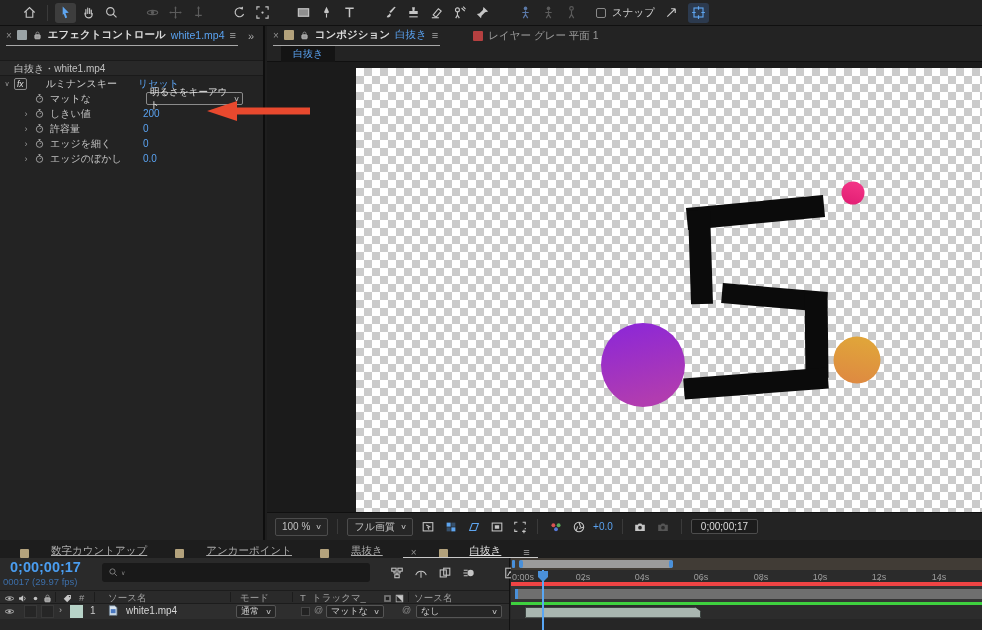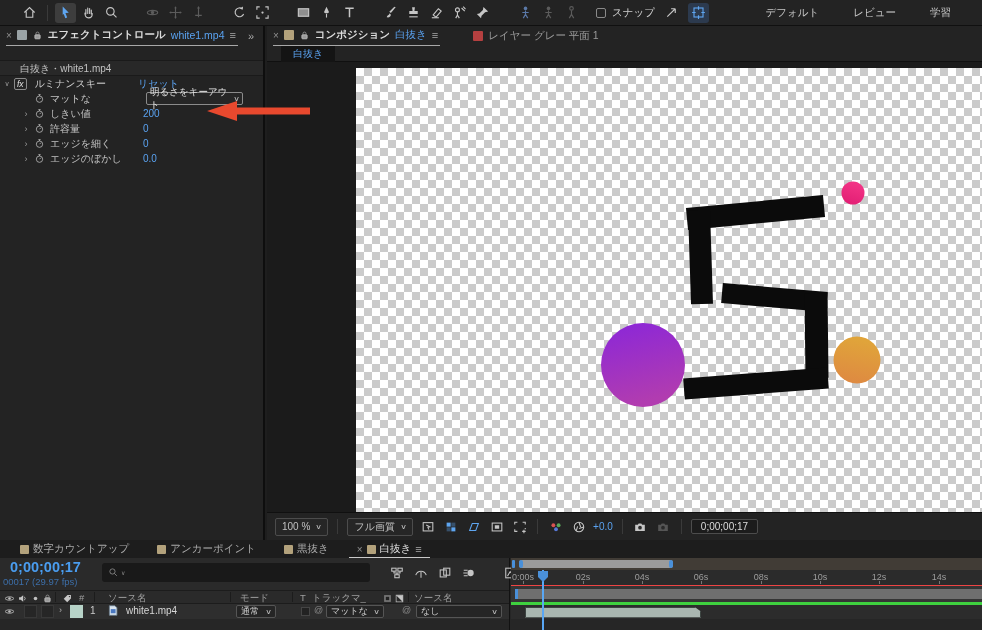--- a/index.html
+++ b/index.html
@@ -30,27 +30,27 @@
   .pclose{color:#8f8f8f;font-size:10px;}
   .sq{width:10px;height:10px;border-radius:1px;}
   .sq.gray{background:#9aa3a6;}
   .sq.tan{background:#b3a27c;}
   .sq.red{background:#b54040;}
   .ptitle{color:#dcdcdc;font-weight:bold;}
   .ptarget{color:#5aa2f0;}
   .pmenu{color:#a9a9a9;font-size:11px;}
   .collapse{margin-left:auto;color:#a9a9a9;font-size:11px;letter-spacing:-1px;padding-right:4px;}
   .locksvg{width:11px;height:11px;}
-  .crumb{height:16px;line-height:16px;font-size:10px;color:#c0c0c0;padding-left:20px;background:#282828;border-top:1px solid #1a1a1a;border-bottom:1px solid #1a1a1a;margin-top:14px;}
+  .crumb{height:16px;line-height:16px;font-size:10px;color:#c0c0c0;padding-left:14px;background:#282828;border-top:1px solid #1a1a1a;border-bottom:1px solid #1a1a1a;margin-top:14px;}
   .erow{position:relative;height:15px;display:flex;align-items:center;font-size:10px;color:#c3c3c3;}
   .erow .exp{width:8px;margin-left:22px;color:#9a9a9a;font-size:9px;text-align:center;}
   .erow .exp0{width:8px;margin-left:22px;}
   .fxrow .exp{margin-left:3px;}
   .fxbadge{border:1px solid #8a8a8a;border-radius:2px;font-size:8.5px;font-style:italic;color:#e0e0e0;padding:0 2px;margin:0 0 0 3px;line-height:10px;}
-  .fxname{margin-left:8px;color:#d0d0d0;}
+  .fxname{margin-left:19px;color:#d0d0d0;}
   .reset{position:absolute;left:138px;color:#5aa2f0;}
   .swico{width:11px;height:11px;margin:0 5px 0 4px;flex:0 0 auto;}
   .pval{position:absolute;left:143px;color:#5aa2f0;}
   .ddl{position:absolute;left:146px;width:97px;height:13px;border:1px solid #8b8b8b;border-radius:2px;display:flex;align-items:center;justify-content:space-between;padding:0 3px;color:#e2e2e2;font-size:9.5px;background:#262626;}
   .chev{font-size:7px;color:#bdbdbd;transform:scaleX(1.3);}
   
   .comp{position:absolute;left:267px;top:26px;width:715px;height:514px;background:#1a1a1a;}
   .comp .ptabs{background:#232323;}
   .ltab{display:flex;align-items:center;gap:5px;color:#9a9a9a;margin-left:28px;}
   .vtabstrip{height:16px;background:#232323;position:relative;border-bottom:1px solid #101010;}
@@ -62,21 +62,21 @@
   .vbar{position:absolute;left:0;top:486px;width:715px;height:28px;background:#232323;border-top:1px solid #101010;display:flex;align-items:center;gap:6px;padding:0 8px;font-size:10px;color:#c0c0c0;}
   .vdd{display:flex;align-items:center;gap:6px;border:1px solid #4c4c4c;border-radius:2px;background:#262626;height:17px;padding:8px 6px;}
   .vico{width:17px;height:17px;display:flex;align-items:center;justify-content:center;border-radius:2px;}
   .vico svg{width:14px;height:14px;}
   .vdivv{width:1px;height:15px;background:#3a3a3a;margin:0 3px;}
   .vtc{border:1px solid #4c4c4c;border-radius:2px;background:#1c1c1c;padding:1px 9px;color:#dcdcdc;}
   .exposure{color:#5aa2f0;}
   
   .tl{position:absolute;left:0;top:540px;width:982px;height:90px;background:#262626;}
   .tltabs{height:18px;background:#1d1d1d;display:flex;align-items:center;padding-left:6px;font-size:10.5px;color:#ababab;}
-  .ttab{display:flex;align-items:center;gap:4px;padding:0 14px;height:18px;position:relative;}
+  .ttab{display:flex;align-items:flex-end;gap:22px;padding:0 14px;height:18px;position:relative;text-decoration:underline;}
   .ttab .sq{width:9px;height:9px;}
   .ttab.active{color:#e0e0e0;}
   .ttab.active:after{content:"";position:absolute;left:6px;right:6px;bottom:0;height:1.5px;background:#c9c9c9;}
   .tlleft{position:absolute;left:0;top:18px;width:510px;height:72px;border-right:1px solid #121212;}
   .tcrow{position:relative;height:32px;background:#2a2a2a;}
   .bigtc{position:absolute;left:10px;top:1px;font-size:14.5px;font-weight:bold;color:#4a9df0;}
   .subtc{position:absolute;left:3px;top:18px;font-size:9.5px;color:#3c6ea8;}
   .searchbox{position:absolute;left:102px;top:5px;width:268px;height:19px;background:#191919;border-radius:3px;display:flex;align-items:center;padding:0 6px;gap:2px;}
   .searchbox svg{width:11px;height:11px;}
   .schev{font-size:6px;color:#888;}
@@ -97,21 +97,21 @@
   .mini{position:absolute;height:13px;top:1px;border:1px solid #555;border-radius:2px;background:#252525;color:#cfcfcf;font-size:9px;display:flex;align-items:center;justify-content:space-between;padding:0 4px;}
   .pick{position:absolute;top:1px;color:#8a8a8a;font-size:9px;}
   .chkbx{position:absolute;left:301px;top:3px;width:9px;height:9px;background:#222;border:1px solid #454545;}
   .botrow{height:11px;background:#262626;}
   
   .tlright{position:absolute;left:511px;top:18px;width:471px;height:72px;overflow:hidden;}
   .nav{position:absolute;left:0;top:0;width:471px;height:12px;background:#413c36;}
   .navbar{position:absolute;left:8px;top:2px;width:154px;height:8px;background:#9b9b9b;border-radius:3px;}
   .navcap{position:absolute;top:0;width:4px;height:8px;background:#4a90d9;border-radius:2px;}
   .navdot{position:absolute;left:1px;top:2px;width:3px;height:8px;background:#4a90d9;border-radius:1px;}
-  .ruler{position:absolute;left:0;top:12px;width:471px;height:16px;background:#2b2b2b;border-bottom:1px solid #ef4444;}
+  .ruler{position:absolute;left:0;top:12px;width:471px;height:16px;background:#2b2b2b;border-bottom:4px solid #ef4444;}
   .tick{position:absolute;top:2px;width:34px;margin-left:-17px;text-align:center;font-size:9px;color:#9d9d9d;}
   .tickmark{position:absolute;bottom:1px;width:1px;height:3px;background:#777;}
   .warow{position:absolute;left:0;top:28px;width:471px;height:16px;background:#353535;}
   .wabar{position:absolute;left:7px;right:0;top:3px;height:10px;background:#6f6f6f;}
   .wabracket{position:absolute;left:4px;top:3px;width:3px;height:10px;background:#4a90d9;}
   .greenline{position:absolute;left:0;top:44px;width:471px;height:2.5px;background:#3fd13f;}
   .layertrack{position:absolute;left:0;top:47px;width:471px;height:14px;background:#2c2c2c;}
   .layerbar{position:absolute;left:14px;top:1.5px;width:176px;height:11px;background:#a9b6b0;box-shadow:inset 0 0 0 1px #3c4441;clip-path:polygon(0 0,calc(100% - 7px) 0,100% 45%,100% 100%,0 100%);}
   .playline{position:absolute;left:31px;top:12px;bottom:0;width:1.5px;background:#59a7f5;}
   .playflag{position:absolute;left:26.5px;top:13px;}
@@ -255,25 +255,20 @@
             <path d="M3.5 12.5 L12 4 M12 4 H7.6 M12 4 V8.4" stroke="#c6c6c6" fill="none"></path>
           </svg>
         </span>
       <span class="tool hl">
           <svg class="ic" viewBox="0 0 16 16">
             <rect x="3.2" y="3.2" width="9.6" height="9.6" stroke="#5ea5f0" fill="none"></rect>
             <path d="M8 1.2 V5 M8 11 V14.8 M1.2 8 H5 M11 8 H14.8" stroke="#5ea5f0" fill="none"></path>
           </svg>
         </span>
     </div>
-    <div class="workspaces">
-        <span class="ws">デフォルト</span>
-        <span class="ws">レビュー</span>
-        <span class="ws">学習</span>
-      </div>
   </div>
 
   <div class="ec">
     <div class="ptabs">
       <div class="ptab">
         <span class="pclose">×</span>
         <span class="sq gray"></span>
         <span class="locksvg">
             <svg class="ic" viewBox="0 0 16 16">
               <rect x="4.2" y="7" width="7.6" height="5.8" rx="1" fill="#9a9a9a"></rect>

